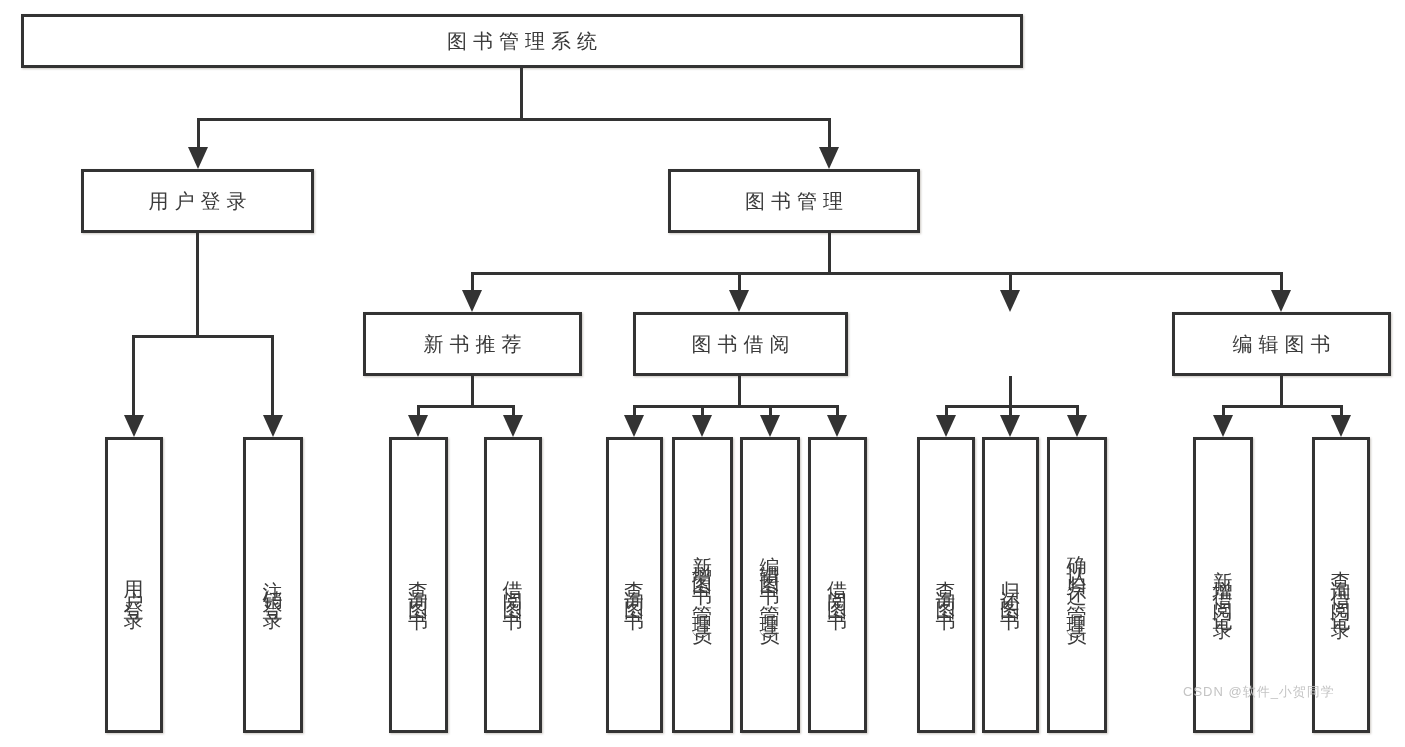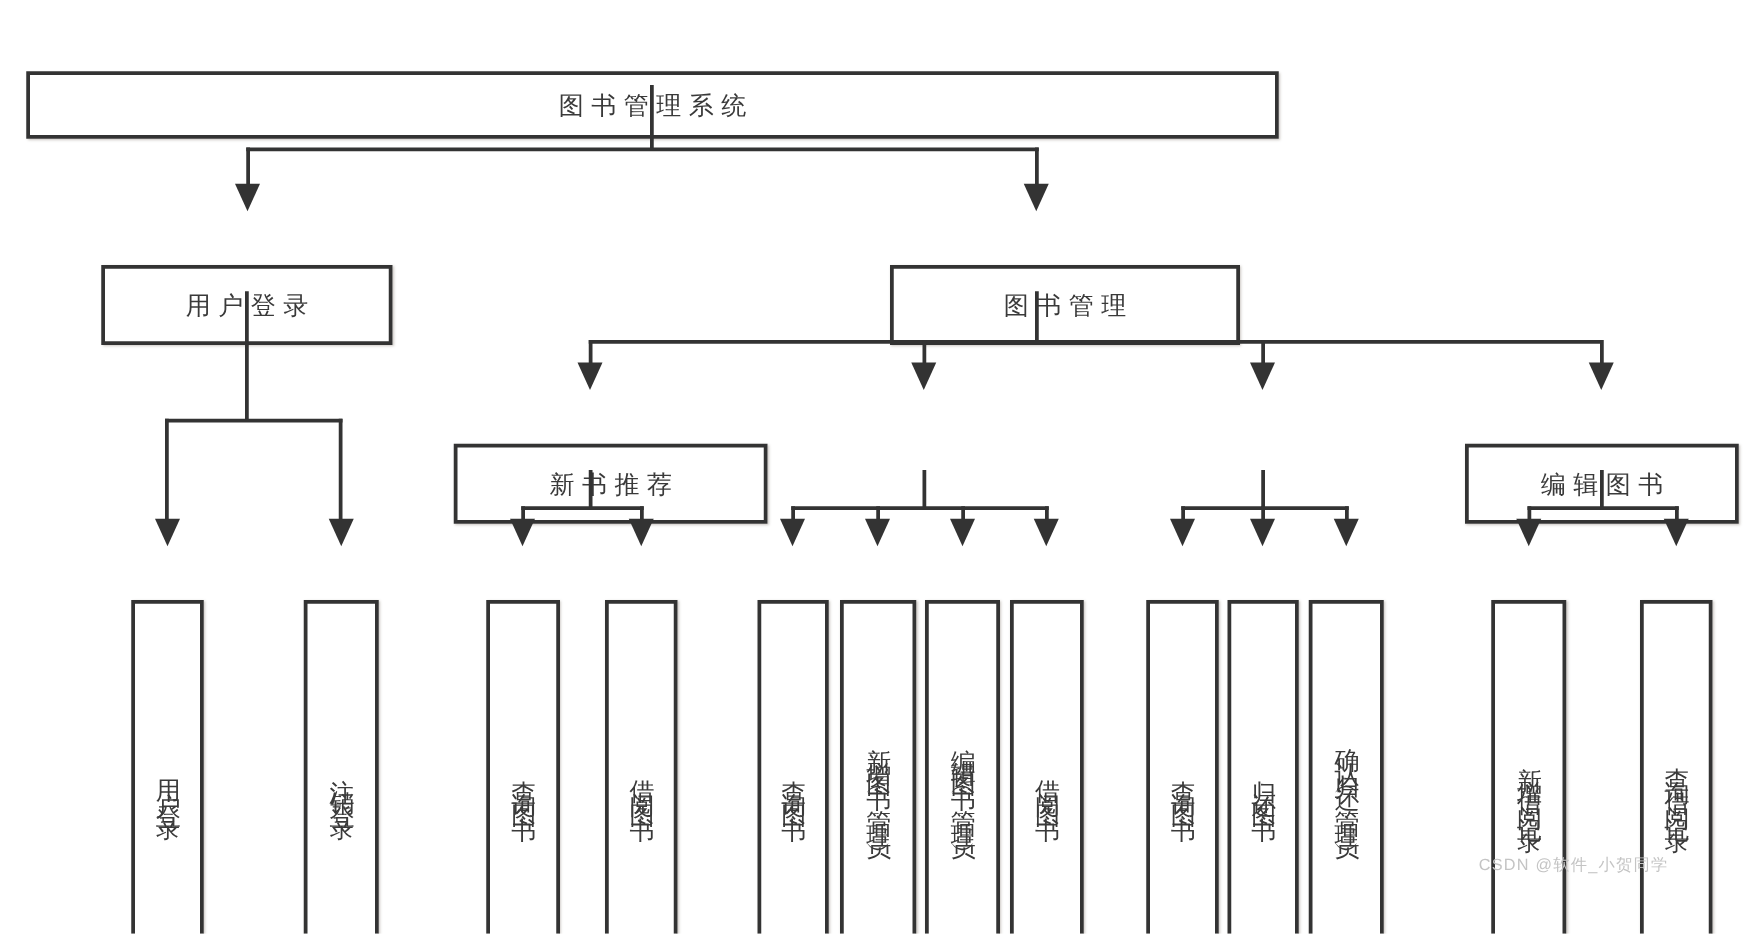--- a/index.html
+++ b/index.html
@@ -12,21 +12,20 @@
   #canvas{
     position:relative;width:1405px;height:747px;background:var(--bg);
     overflow:hidden;
     font-family:"Liberation Sans","DejaVu Sans",sans-serif;
     color:var(--text);
   }
   .hbox,.vbox{
     position:absolute;background:#fff;border:3px solid var(--line);
     box-sizing:border-box;display:flex;align-items:center;justify-content:center;
     box-shadow:1px 1px 2px rgba(140,130,120,.45);
-    margin-top:43px;
   }
   .hbox span{
     font-size:20px;letter-spacing:6px;text-indent:6px;white-space:nowrap;
   }
   .vbox{top:437px;height:296px;}
   .vbox span{
     writing-mode:vertical-rl;text-orientation:mixed;
     font-size:20px;letter-spacing:10px;line-height:1;white-space:nowrap;
   }
   .v,.h,.ah{position:absolute;display:block;}
@@ -50,21 +49,21 @@
   <i class="v" style="left:520px;top:68px;height:52px"></i>
   <i class="h" style="left:197px;top:118px;width:634px"></i>
   <i class="v" style="left:197px;top:118px;height:32px"></i>
   <i class="ah" style="left:188px;top:147px"></i>
   <i class="v" style="left:828px;top:118px;height:32px"></i>
   <i class="ah" style="left:819px;top:147px"></i>
 
   <div class="hbox" style="left:81px;top:169px;width:233px;height:64px">
     <span>用户登录</span>
   </div>
-  <div class="hbox" style="left:712px;top:169px;width:280px;height:64px">
+  <div class="hbox" style="left:668px;top:169px;width:252px;height:64px">
     <span>图书管理</span>
   </div>
 
   <i class="v" style="left:196px;top:233px;height:104px"></i>
   <i class="h" style="left:132px;top:335px;width:142px"></i>
   <i class="v" style="left:132px;top:335px;height:82px"></i>
   <i class="ah" style="left:124px;top:415px"></i>
   <i class="v" style="left:271px;top:335px;height:82px"></i>
   <i class="ah" style="left:263px;top:415px"></i>
 
@@ -72,22 +71,25 @@
   <i class="h" style="left:471px;top:272px;width:811px"></i>
   <i class="v" style="left:471px;top:272px;height:20px"></i>
   <i class="ah" style="left:462px;top:290px"></i>
   <i class="v" style="left:738px;top:272px;height:20px"></i>
   <i class="ah" style="left:729px;top:290px"></i>
   <i class="v" style="left:1009px;top:272px;height:20px"></i>
   <i class="ah" style="left:1000px;top:290px"></i>
   <i class="v" style="left:1280px;top:272px;height:20px"></i>
   <i class="ah" style="left:1271px;top:290px"></i>
 
-  <div class="hbox" style="left:363px;top:312px;width:251px;height:64px">
+  <div class="hbox" style="left:363px;top:312px;width:219px;height:64px">
     <span>新书推荐</span>
+  </div>
+  <div class="hbox" style="left:633px;top:312px;width:215px;height:64px">
+    <span>图书借阅</span>
   </div>
   <div class="hbox" style="left:1172px;top:312px;width:219px;height:64px">
     <span>编辑图书</span>
   </div>
 
   <i class="v" style="left:471px;top:376px;height:32px"></i>
   <i class="h" style="left:417px;top:405px;width:98px"></i>
   <i class="v" style="left:417px;top:405px;height:12px"></i>
   <i class="ah" style="left:408px;top:415px"></i>
   <i class="v" style="left:512px;top:405px;height:12px"></i>

